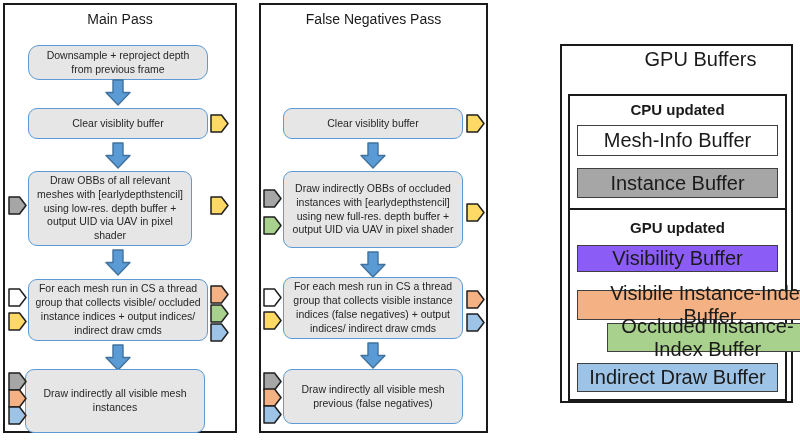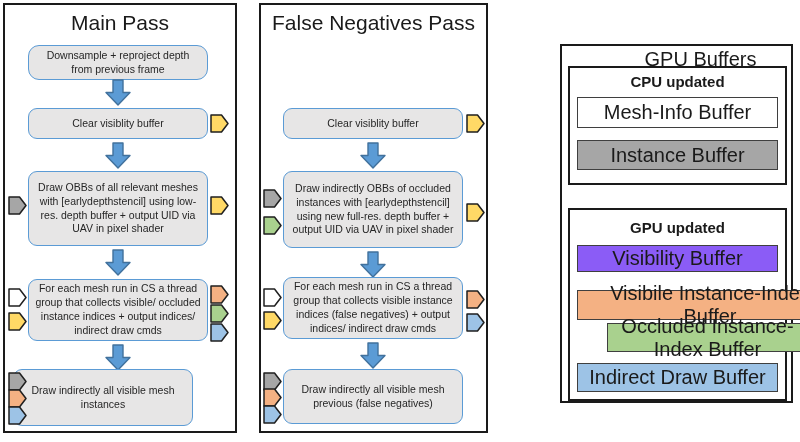--- a/index.html
+++ b/index.html
@@ -2,21 +2,21 @@
 <html><head>
 <meta charset="utf-8">
 <style>
   html,body{margin:0;padding:0;background:#fff;}
   body{font-family:"Liberation Sans", sans-serif;color:#1a1a1a;}
   .canvas{position:relative;width:800px;height:442px;background:#fff;overflow:hidden;}
   .panel{position:absolute;background:#fff;border:2px solid #1a1a1a;box-sizing:border-box;}
   .panel-main{left:3px;top:3px;width:234px;height:430px;}
   .panel-fn{left:259px;top:3px;width:229px;height:430px;}
   .panel-gpu{left:560px;top:44px;width:233px;height:359px;}
-  .pass-title{position:absolute;left:0;right:0;top:6px;text-align:center;font-size:21px;color:#1a1a1a;}
+  .pass-title{position:absolute;left:0;right:0;top:6px;text-align:center;font-size:14px;color:#1a1a1a;}
   .gpu-title{position:absolute;left:0;right:0;top:2px;text-align:center;font-size:20px;color:#1a1a1a;margin-left:48px;}
   .step{position:absolute;background:#E7E6E6;border:1.5px solid #5B9BD5;border-radius:9px;
         box-sizing:border-box;display:flex;align-items:center;justify-content:center;
         text-align:center;font-size:10.5px;line-height:1.32;color:#262626;padding:2px 6px;}
   .tag{position:absolute;width:19px;height:19px;}
   .tag svg{display:block;}
   svg.arrow{position:absolute;}
   .group{position:absolute;background:#fff;border:2px solid #1a1a1a;box-sizing:border-box;}
   .group-title{position:absolute;left:0;right:0;text-align:center;font-size:15px;font-weight:bold;color:#1a1a1a;}
   .bufrow{position:absolute;border:1.5px solid #3f3f3f;box-sizing:border-box;display:flex;
@@ -44,21 +44,21 @@
     <div class="tag" style="left:205px;top:109px;">
       <svg width="19" height="19" viewBox="0 0 19 19">
           <path d="M1 1 H11.5 L18 9.5 L11.5 18 H1 Z" stroke="#1f1f1f" stroke-width="1.5" stroke-linejoin="round" fill="#FFD966"></path>
         </svg>
     </div>
 
     <svg class="arrow" style="left:100px;top:137px;" width="26" height="27" viewBox="0 0 26 27">
       <path d="M8 1 H18 V13.5 H25 L13 26 L1 13.5 H8 Z" stroke-width="1.4" stroke-linejoin="round" fill="#5B9BD5" stroke="#41719C"></path>
     </svg>
 
-    <div class="step" style="left:23px;top:166px;width:180px;height:75px;">
+    <div class="step" style="left:23px;top:166px;width:164px;height:75px;">
       <span>Draw OBBs of all relevant meshes with [earlydepthstencil] using low-res. depth buffer  + output UID  via UAV in pixel shader</span>
     </div>
     <div class="tag" style="left:3px;top:191px;">
       <svg width="19" height="19" viewBox="0 0 19 19">
           <path d="M1 1 H11.5 L18 9.5 L11.5 18 H1 Z" stroke="#1f1f1f" stroke-width="1.5" stroke-linejoin="round" fill="#A6A6A6"></path>
         </svg>
     </div>
     <div class="tag" style="left:205px;top:191px;">
       <svg width="19" height="19" viewBox="0 0 19 19">
           <path d="M1 1 H11.5 L18 9.5 L11.5 18 H1 Z" stroke="#1f1f1f" stroke-width="1.5" stroke-linejoin="round" fill="#FFD966"></path>
@@ -95,21 +95,21 @@
     <div class="tag" style="left:205px;top:318px;">
       <svg width="19" height="19" viewBox="0 0 19 19">
           <path d="M1 1 H11.5 L18 9.5 L11.5 18 H1 Z" stroke="#1f1f1f" stroke-width="1.5" stroke-linejoin="round" fill="#9DC3E6"></path>
         </svg>
     </div>
 
     <svg class="arrow" style="left:100px;top:339px;" width="26" height="27" viewBox="0 0 26 27">
       <path d="M8 1 H18 V13.5 H25 L13 26 L1 13.5 H8 Z" stroke-width="1.4" stroke-linejoin="round" fill="#5B9BD5" stroke="#41719C"></path>
     </svg>
 
-    <div class="step" style="left:8px;top:364px;width:180px;height:57px;">
+    <div class="step" style="left:20px;top:364px;width:180px;height:64px;">
       <span>Draw indirectly all visible mesh instances</span>
     </div>
     <div class="tag" style="left:3px;top:367px;">
       <svg width="19" height="19" viewBox="0 0 19 19">
           <path d="M1 1 H11.5 L18 9.5 L11.5 18 H1 Z" stroke="#1f1f1f" stroke-width="1.5" stroke-linejoin="round" fill="#A6A6A6"></path>
         </svg>
     </div>
     <div class="tag" style="left:3px;top:384px;">
       <svg width="19" height="19" viewBox="0 0 19 19">
           <path d="M1 1 H11.5 L18 9.5 L11.5 18 H1 Z" stroke="#1f1f1f" stroke-width="1.5" stroke-linejoin="round" fill="#F4B183"></path>
@@ -205,21 +205,21 @@
     <div class="tag" style="left:2px;top:400px;">
       <svg width="19" height="19" viewBox="0 0 19 19">
           <path d="M1 1 H11.5 L18 9.5 L11.5 18 H1 Z" stroke="#1f1f1f" stroke-width="1.5" stroke-linejoin="round" fill="#9DC3E6"></path>
         </svg>
     </div>
   </div>
 
   <div class="panel panel-gpu">
     <div class="gpu-title">GPU Buffers</div>
 
-    <div class="group" style="left:6px;top:20px;width:219px;height:119px;">
+    <div class="group" style="left:6px;top:48px;width:219px;height:119px;">
       <div class="group-title" style="top:5px;">CPU updated</div>
       <div class="bufrow" style="left: 7px; top: 29px; width: 201px; height: 31px; background: rgb(255, 255, 255);">
         <span>Mesh-Info Buffer</span>
       </div>
       <div class="bufrow" style="left: 7px; top: 72px; width: 201px; height: 30px; background: rgb(166, 166, 166);">
         <span>Instance Buffer</span>
       </div>
     </div>
 
     <div class="group" style="left:6px;top:162px;width:219px;height:193px;">

